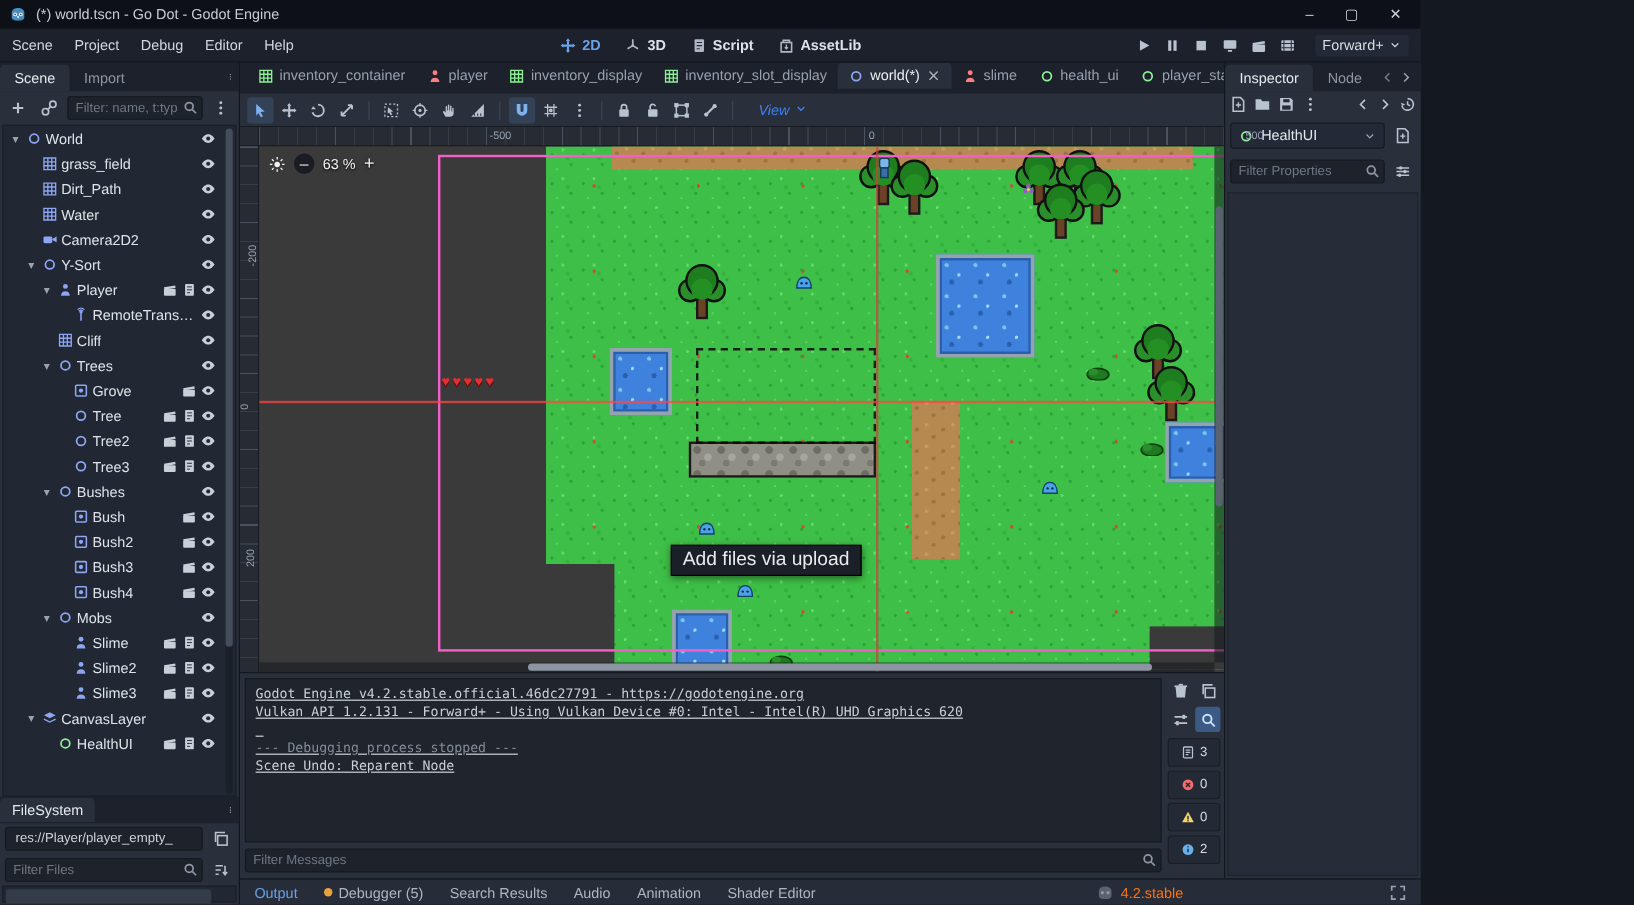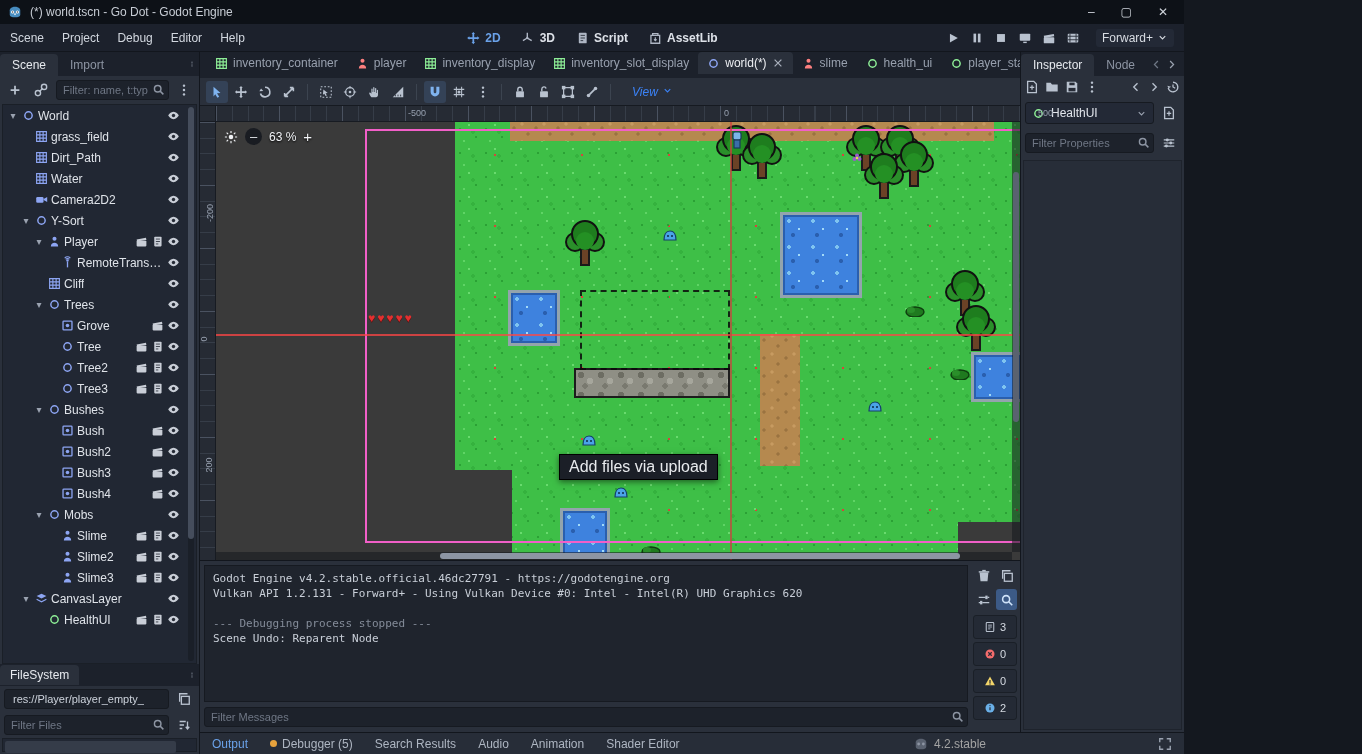--- a/index.html
+++ b/index.html
@@ -107,21 +107,21 @@
   .zoomwidget{position:absolute;left:8px;top:6px;display:flex;align-items:center;gap:7px;color:#f0f2f5;}
   .zbtn{width:17px;height:17px;border-radius:50%;background:rgba(20,24,31,.85);display:inline-flex;align-items:center;justify-content:center;color:#e6e9ee;font-size:13px;line-height:1;}
   .zoomlabel{font-size:12px;color:#f2f4f7;text-shadow:0 1px 2px #000;}
   .zplus{font-size:15px;color:#f2f4f7;text-shadow:0 1px 2px #000;}
   .sbh{position:absolute;left:0;right:8px;bottom:0;height:8px;background:rgba(20,24,30,.55);}
   .sbh .thumb{position:absolute;top:1px;height:6px;background:#8d95a3;border-radius:3px;}
   .sbv{position:absolute;top:0;bottom:8px;right:0;width:8px;background:rgba(20,24,30,.55);}
   .sbv .thumb{position:absolute;left:1px;width:6px;background:#5a6270;border-radius:3px;}
   
   .output{height:172px;background:#2a303b;border-top:1px solid #12161d;display:flex;}
-  .outmain{flex:1;display:flex;flex-direction:column;min-width:0;padding:4px 2px 4px 4px;}
+  .outmain{flex:1;display:flex;flex-direction:column;min-width:0;padding:4px 2px 4px 4px;text-decoration:underline;}
   .console{flex:1;background:#1f242d;border:1px solid #161a21;padding:5px 8px;overflow:hidden;}
   .cline{font-family:"DejaVu Sans Mono",monospace;font-size:11px;line-height:15px;color:#c9cfd8;white-space:pre;}
   .cline.dim{color:#848c99;}
   .outfilter{height:26px;display:flex;align-items:center;padding-top:4px;}
   .outside{width:50px;display:flex;flex-direction:column;align-items:center;gap:3px;padding:4px 2px;}
   .oirow{display:flex;gap:2px;}
   .obtn{width:21px;height:21px;display:inline-flex;align-items:center;justify-content:center;border-radius:3px;color:#b9c2cf;}
   .obtn.on{background:#3c5a86;color:#cfe3fa;}
   .cbox{width:44px;height:24px;background:#242a35;border:1px solid #1a1f27;border-radius:3px;display:flex;align-items:center;justify-content:center;gap:4px;color:#d5dae2;font-size:11px;}
   
@@ -129,21 +129,21 @@
   .insrow .grp{display:flex;gap:6px;align-items:center;color:#b9c2cf;}
   .insrow .grp.right{margin-left:auto;}
   .nodedrop{flex:1;height:22px;background:#232936;border:1px solid #161a21;border-radius:3px;display:flex;align-items:center;gap:6px;padding:0 6px;color:#e2e6ec;}
   .nodedrop .caret{margin-left:auto;color:#9aa2b0;}
   .insbody{flex:1;background:#272d38;margin:2px;border:1px solid #1e232c;}
   
   .bottombar{position:absolute;left:200px;right:0;bottom:0;height:22px;background:#272d38;border-top:1px solid #12161d;display:flex;align-items:center;gap:22px;padding:0 12px;color:#aeb6c2;}
   .bitem{display:flex;align-items:center;gap:5px;}
   .bitem.active{color:#6aa1e8;}
   .bdot{width:7px;height:7px;border-radius:50%;background:#e8a33d;}
-  .bver{margin-left:auto;display:flex;align-items:flex-end;gap:6px;color:#a3a3a3;}
+  .bver{margin-left:auto;display:flex;align-items:flex-end;gap:6px;color:#f97316;}
   .bexpand{margin-left:150px;color:#9aa2b0;}
 </style>
 </head>
 <body>
 
 <div id="app">
 
   <div class="titlebar">
     <span class="ic">
         <svg viewBox="0 0 16 16">

